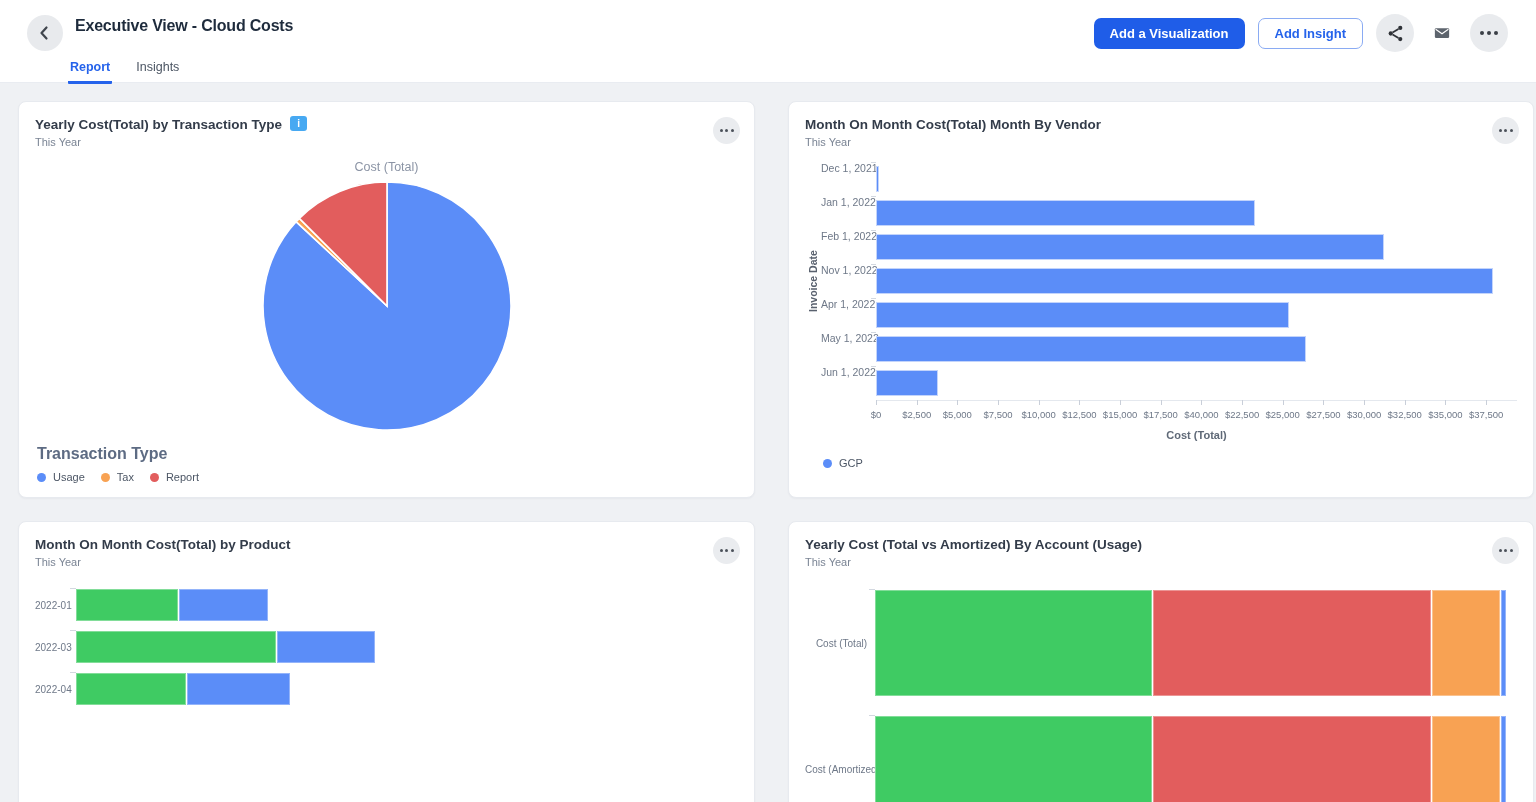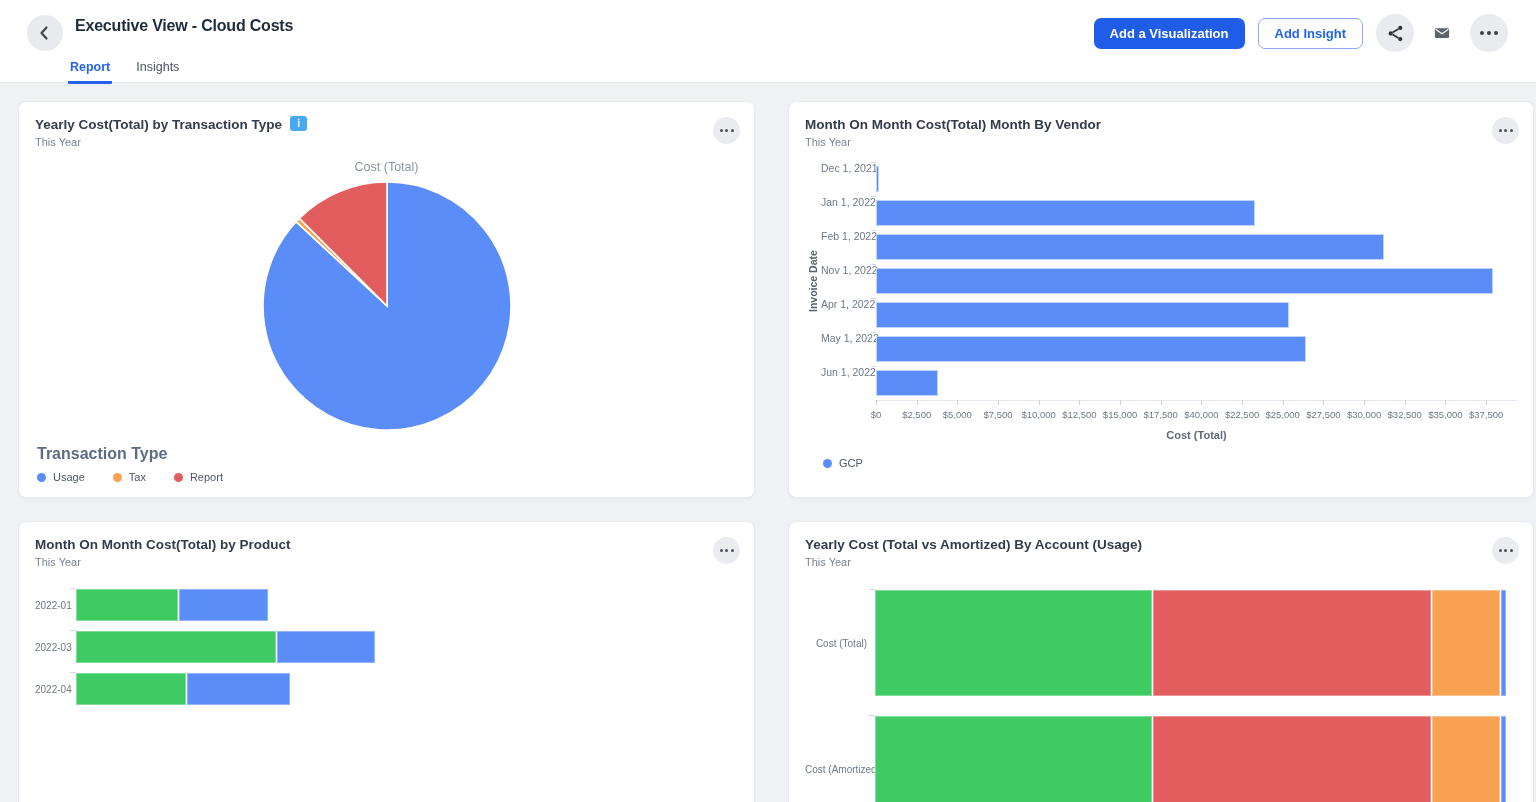--- a/index.html
+++ b/index.html
@@ -26,21 +26,21 @@
   .info-chip{display:inline-block;width:17px;height:15px;background:#47a9f2;color:#fff;border-radius:3px;font-size:10px;font-weight:700;text-align:center;line-height:15px;margin-left:8px;vertical-align:2px;font-style:normal;}
   .card-sub{font-size:11px;color:#7a8494;margin-top:3px;}
   .dots-btn{position:absolute;top:2px;right:0;width:27px;height:27px;border-radius:50%;background:#eaecef;border:none;cursor:pointer;display:flex;align-items:center;justify-content:center;gap:2.5px;}
   .dots-btn .dot{width:3px;height:3px;border-radius:50%;background:#4b5159;display:inline-block;}
   .chart-area{position:absolute;left:16px;right:16px;top:58px;bottom:12px;}
   
   .pie-wrap{display:flex;flex-direction:column;align-items:center;}
   .pie-title{font-size:12.5px;color:#8b94a5;margin-bottom:6px;}
   .pielegend{position:absolute;left:2px;bottom:2px;}
   .legend-title{font-size:16px;font-weight:700;color:#5d6b83;margin-bottom:8px;}
-  .legend-items{display:flex;gap:28px;}
+  .legend-items{display:flex;gap:16px;}
   .legend-item{display:flex;align-items:center;gap:7px;cursor:pointer;}
   .ldot{width:9px;height:9px;border-radius:50%;display:inline-block;}
   .legend-item span.llab{font-size:11px;color:#4c5665;}
   
   .hchart-top{display:flex;}
   .ylab-rot{width:16px;writing-mode:vertical-rl;transform:rotate(180deg);font-size:10.5px;font-weight:700;color:#59616e;display:flex;align-items:center;justify-content:center;}
   .rows{flex:1;}
   .hrow{height:34px;display:flex;align-items:flex-start;}
   .rlab{width:55px;box-sizing:border-box;padding-right:11px;text-align:right;font-size:10.5px;color:#6e7888;flex:0 0 auto;white-space:nowrap;}
   .plot{flex:1;height:100%;display:flex;align-items:center;position:relative;}

